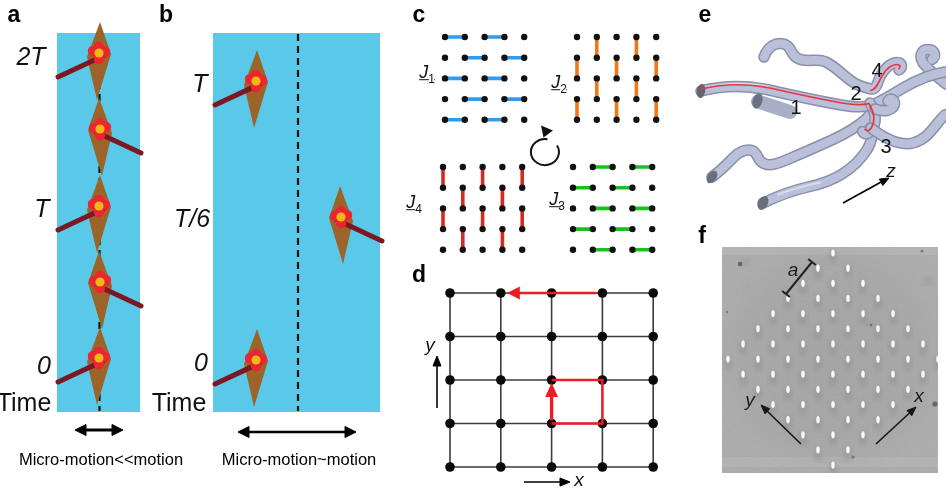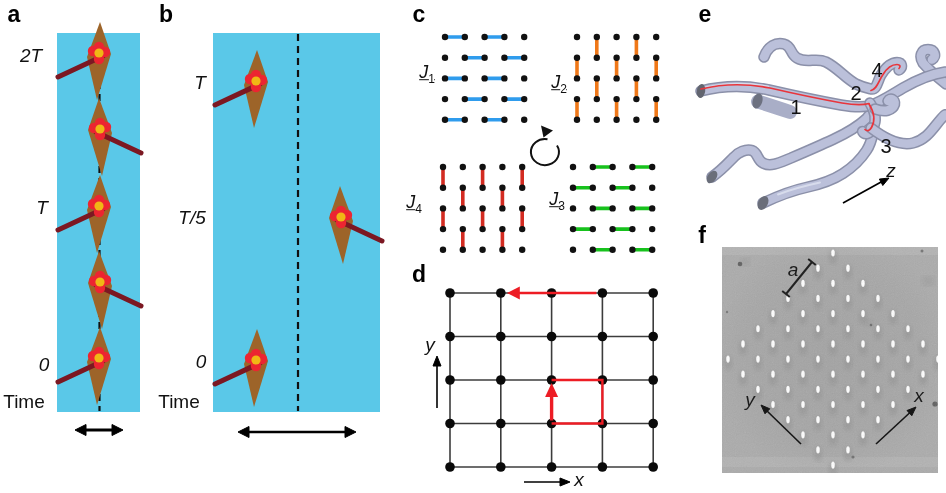--- a/index.html
+++ b/index.html
@@ -1,21 +1,21 @@
 <!DOCTYPE html>
 <html style="--trap-bg: #5ac8e8; --ion-body: #9d6429; --ion-rod: #7c1822; --ion-core: #ec2531; --ion-center: #f0b715; --red-accent: #ed1c24; --tube-body: #bbc0da; --tube-edge: #8b90a9; --micrograph-bg: #ababab;"><head>
 <meta charset="utf-8">
 <style>
   html,body{margin:0;padding:0;background:#fff;}
   .fig{position:relative;width:946px;height:493px;background:#fff;overflow:hidden;
        font-family:"Liberation Sans",sans-serif;color:#111;}
   .fig svg{position:absolute;left:0;top:0;}
   .lbl{position:absolute;transform:translate(-50%,-50%);white-space:nowrap;}
   .plabel{font-weight:bold;font-size:23px;color:#000;}
-  .tick{font-size:19px;font-style:italic;}
+  .tick{font-size:25px;font-style:italic;}
   .upright{font-style:normal;}
   .cap{font-size:16.5px;color:#000;}
   .jlbl{font-size:18px;font-style:italic;text-decoration:underline;}
   .jlbl sub{font-size:12px;font-style:normal;}
   .axis{font-size:19px;font-style:italic;}
   .enum{font-size:20px;}
   .fdark{color:#1c1c1c;}
   .strip{fill:var(--trap-bg);}
   .dashline{stroke:#101010;stroke-width:2.2;stroke-dasharray:7 5;fill:none;}
   .kbody{fill:var(--ion-body);}
@@ -574,24 +574,26 @@
   <span class="lbl plabel" style="left:419px;top:274px">d</span>
   <span class="lbl plabel" style="left:705px;top:14px">e</span>
   <span class="lbl plabel" style="left:702px;top:235px">f</span>
 
   <span class="lbl tick" style="left:31px;top:56px">2T</span>
   <span class="lbl tick" style="left:42px;top:208px">T</span>
   <span class="lbl tick" style="left:44px;top:365px">0</span>
   <span class="lbl tick upright" style="left:24px;top:402px">Time</span>
 
   <span class="lbl tick" style="left:200px;top:83px">T</span>
-  <span class="lbl tick" style="left:192px;top:218px">T/5</span>
+  <span class="lbl tick" style="left:192px;top:218px">T/6</span>
   <span class="lbl tick" style="left:201px;top:362px">0</span>
   <span class="lbl tick upright" style="left:179px;top:402px">Time</span>
 
+  <span class="lbl cap" style="left:101px;top:459px">Micro-motion&lt;&lt;motion</span>
+  <span class="lbl cap" style="left:299px;top:459px">Micro-motion~motion</span>
 
   <span class="lbl jlbl" style="left:427px;top:74px;color:var(--j1)"><i>J</i><sub>1</sub></span>
   <span class="lbl jlbl" style="left:559px;top:84px;color:var(--j2)"><i>J</i><sub>2</sub></span>
   <span class="lbl jlbl" style="left:414px;top:204px;color:var(--j4)"><i>J</i><sub>4</sub></span>
   <span class="lbl jlbl" style="left:557px;top:201px;color:var(--j3)"><i>J</i><sub>3</sub></span>
 
   <span class="lbl axis" style="left:430px;top:345px">y</span>
   <span class="lbl axis" style="left:579px;top:480px">x</span>
 
   <span class="lbl enum" style="left:796px;top:107px">1</span>

